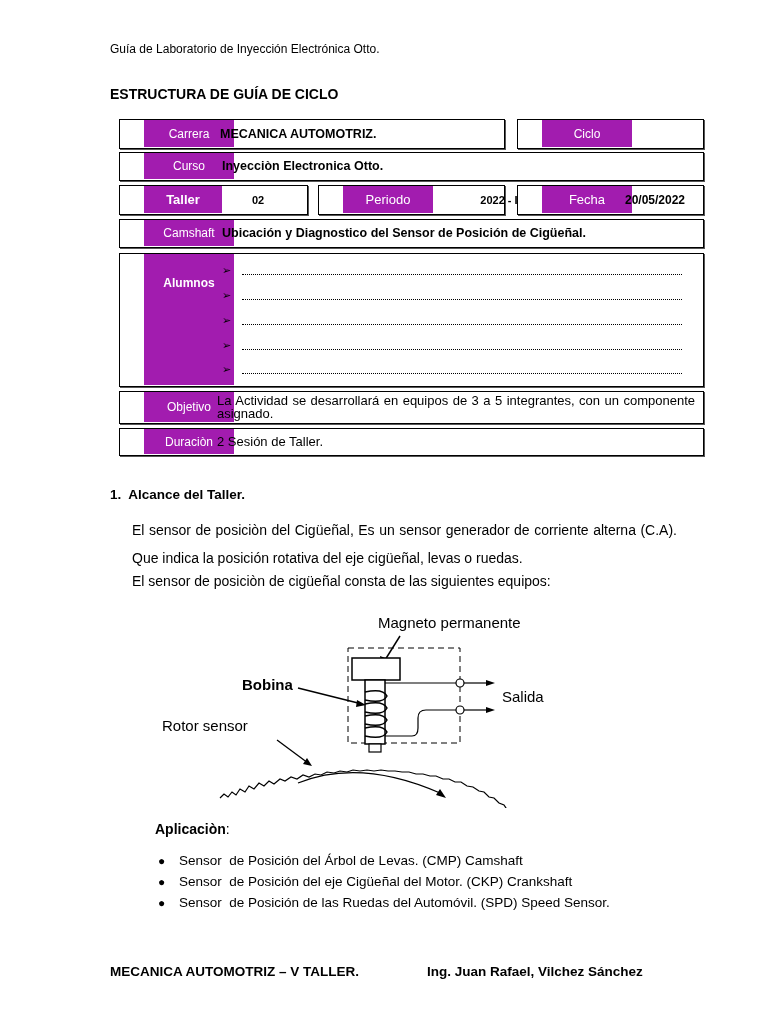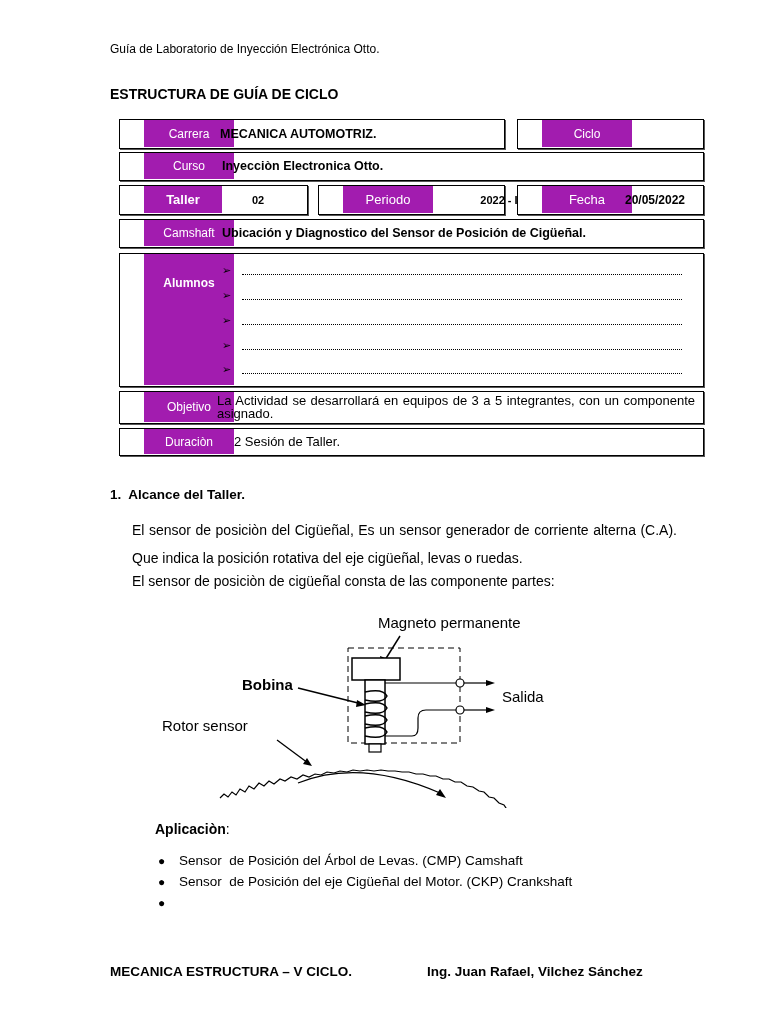--- a/index.html
+++ b/index.html
@@ -87,25 +87,25 @@
     <span class="arrow">➢</span>
     <span class="dots"></span>
   </div>
 
 <div class="box" style="left:119px; top:391px; width:583px; height:31px;"></div>
 <div class="lbl" style="left:120px; top:392px; width:90px; height:30px;">Objetivo</div>
 <div class="val" style="left:217px; top:392px; width:478px; height:30px; font-size:13px; line-height:13px; text-align:justify; text-align-last:left;">La Actividad se desarrollará en equipos de 3 a 5 integrantes, con un componente asignado.</div>
 
 <div class="box" style="left:119px; top:428px; width:583px; height:26px;"></div>
 <div class="lbl" style="left:120px; top:429px; width:90px; height:25px;">Duraciòn</div>
-<div class="val" style="left:217px; top:429px; height:25px; font-size:13px;margin-left:17px;">2 Sesión de Taller.</div>
+<div class="val" style="left:217px; top:429px; height:25px; font-size:13px;">2 Sesión de Taller.</div>
 
 <div class="abs sec-title" style="white-space:pre;">1.  Alcance del Taller.</div>
 <div class="abs para" style="top:516px;">El sensor de posiciòn del Cigüeñal, Es un sensor generador de corriente alterna (C.A). Que indica la posición rotativa del eje cigüeñal, levas o ruedas.</div>
-<div class="abs para" style="top:567px;">El sensor de posiciòn de cigüeñal consta de las componente partes:</div>
+<div class="abs para" style="top:567px;">El sensor de posiciòn de cigüeñal consta de las siguientes equipos:</div>
 
 <svg class="abs diagram" width="440" height="200" viewBox="0 0 440 200">
   <text x="228" y="20" font-size="15">Magneto permanente</text>
   <line x1="250" y1="28" x2="235" y2="52" stroke="#000" stroke-width="1.5"></line>
   <polygon points="232,58 230,48 238,51" fill="#000"></polygon>
   <rect x="198" y="40" width="112" height="95" fill="none" stroke="#000" stroke-width="1" stroke-dasharray="6,4"></rect>
   <rect x="202" y="50" width="48" height="22" fill="#fff" stroke="#000" stroke-width="1.5"></rect>
   <rect x="215" y="72" width="20" height="64" fill="#fff" stroke="#000" stroke-width="1.5"></rect>
   <path d="M215,84 q18,-4 22,4 q-4,8 -22,4 M215,96 q18,-4 22,4 q-4,8 -22,4 M215,108 q18,-4 22,4 q-4,8 -22,4 M215,120 q18,-4 22,4 q-4,8 -22,4" fill="none" stroke="#000" stroke-width="1.5"></path>
   <rect x="219" y="136" width="12" height="8" fill="#fff" stroke="#000" stroke-width="1.2"></rect>
@@ -134,17 +134,18 @@
   <li>
       <span class="b">●</span>
       <span style="white-space:pre;">Sensor  de Posición del Árbol de Levas. (CMP) Camshaft</span>
     </li>
   <li>
       <span class="b">●</span>
       <span style="white-space:pre;">Sensor  de Posición del eje Cigüeñal del Motor. (CKP) Crankshaft</span>
     </li>
   <li>
       <span class="b">●</span>
+      <span style="white-space:pre;">Sensor  de Posición de las Ruedas del Automóvil. (SPD) Speed Sensor.</span>
     </li>
 </ul>
 
-<div class="abs footer-l">MECANICA ESTRUCTURA – V CICLO.</div>
+<div class="abs footer-l">MECANICA AUTOMOTRIZ – V TALLER.</div>
 <div class="abs footer-r">Ing. Juan Rafael, Vilchez Sánchez</div>
 
 </body></html>

